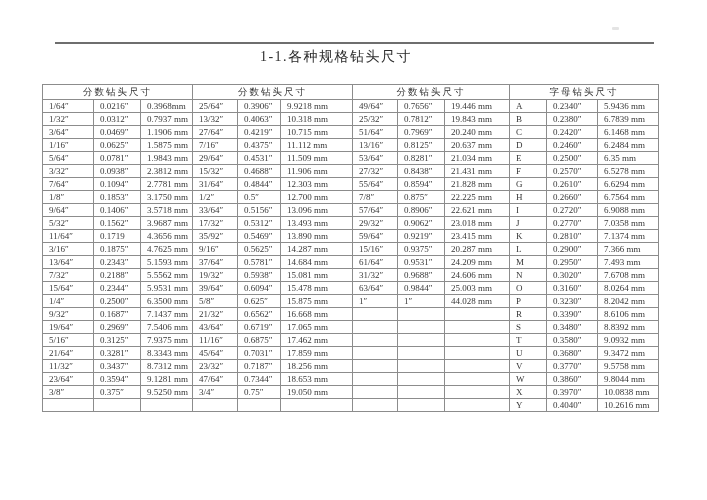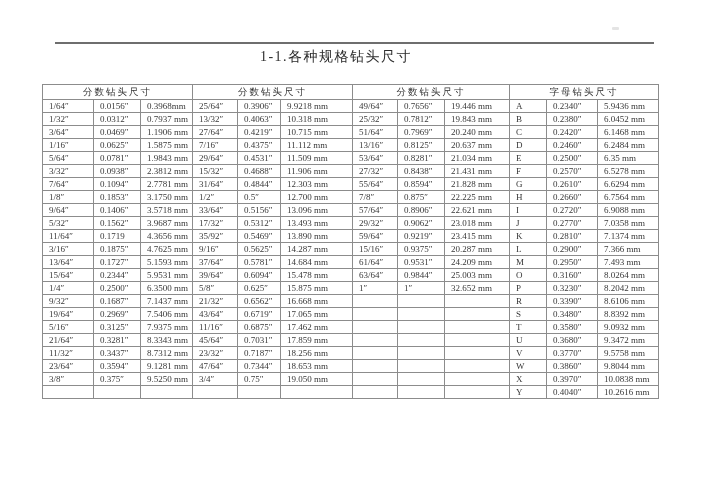--- a/index.html
+++ b/index.html
@@ -106,21 +106,21 @@
       <tr>
         <th colspan="3">分数钻头尺寸</th>
         <th colspan="3">分数钻头尺寸</th>
         <th colspan="3">分数钻头尺寸</th>
         <th colspan="3">字母钻头尺寸</th>
       </tr>
     </thead>
     <tbody id="table-body">
         <tr>
           <td>1/64″</td>
-          <td>0.0156″</td>
+          <td>0.0216″</td>
           <td>0.3968mm</td>
           <td>25/64″</td>
           <td>0.3906″</td>
           <td>9.9218 mm</td>
           <td>49/64″</td>
           <td>0.7656″</td>
           <td>19.446 mm</td>
           <td>A</td>
           <td>0.2340″</td>
           <td>5.9436 mm</td>
@@ -130,21 +130,21 @@
           <td>0.0312″</td>
           <td>0.7937 mm</td>
           <td>13/32″</td>
           <td>0.4063″</td>
           <td>10.318 mm</td>
           <td>25/32″</td>
           <td>0.7812″</td>
           <td>19.843 mm</td>
           <td>B</td>
           <td>0.2380″</td>
-          <td>6.0452 mm</td>
+          <td>6.7839 mm</td>
         </tr>
         <tr>
           <td>3/64″</td>
           <td>0.0469″</td>
           <td>1.1906 mm</td>
           <td>27/64″</td>
           <td>0.4219″</td>
           <td>10.715 mm</td>
           <td>51/64″</td>
           <td>0.7969″</td>
@@ -274,31 +274,45 @@
           <td>14.287 mm</td>
           <td>15/16″</td>
           <td>0.9375″</td>
           <td>20.287 mm</td>
           <td>L</td>
           <td>0.2900″</td>
           <td>7.366 mm</td>
         </tr>
         <tr>
           <td>13/64″</td>
-          <td>0.1727″</td>
+          <td>0.2343″</td>
           <td>5.1593 mm</td>
           <td>37/64″</td>
           <td>0.5781″</td>
           <td>14.684 mm</td>
           <td>61/64″</td>
           <td>0.9531″</td>
           <td>24.209 mm</td>
           <td>M</td>
           <td>0.2950″</td>
           <td>7.493 mm</td>
+        </tr>
+        <tr>
+          <td>7/32″</td>
+          <td>0.2188″</td>
+          <td>5.5562 mm</td>
+          <td>19/32″</td>
+          <td>0.5938″</td>
+          <td>15.081 mm</td>
+          <td>31/32″</td>
+          <td>0.9688″</td>
+          <td>24.606 mm</td>
+          <td>N</td>
+          <td>0.3020″</td>
+          <td>7.6708 mm</td>
         </tr>
         <tr>
           <td>15/64″</td>
           <td>0.2344″</td>
           <td>5.9531 mm</td>
           <td>39/64″</td>
           <td>0.6094″</td>
           <td>15.478 mm</td>
           <td>63/64″</td>
           <td>0.9844″</td>
@@ -309,21 +323,21 @@
         </tr>
         <tr>
           <td>1/4″</td>
           <td>0.2500″</td>
           <td>6.3500 mm</td>
           <td>5/8″</td>
           <td>0.625″</td>
           <td>15.875 mm</td>
           <td>1″</td>
           <td>1″</td>
-          <td>32.652 mm</td>
+          <td>44.028 mm</td>
           <td>P</td>
           <td>0.3230″</td>
           <td>8.2042 mm</td>
         </tr>
         <tr>
           <td>9/32″</td>
           <td>0.1687″</td>
           <td>7.1437 mm</td>
           <td>21/32″</td>
           <td>0.6562″</td>

